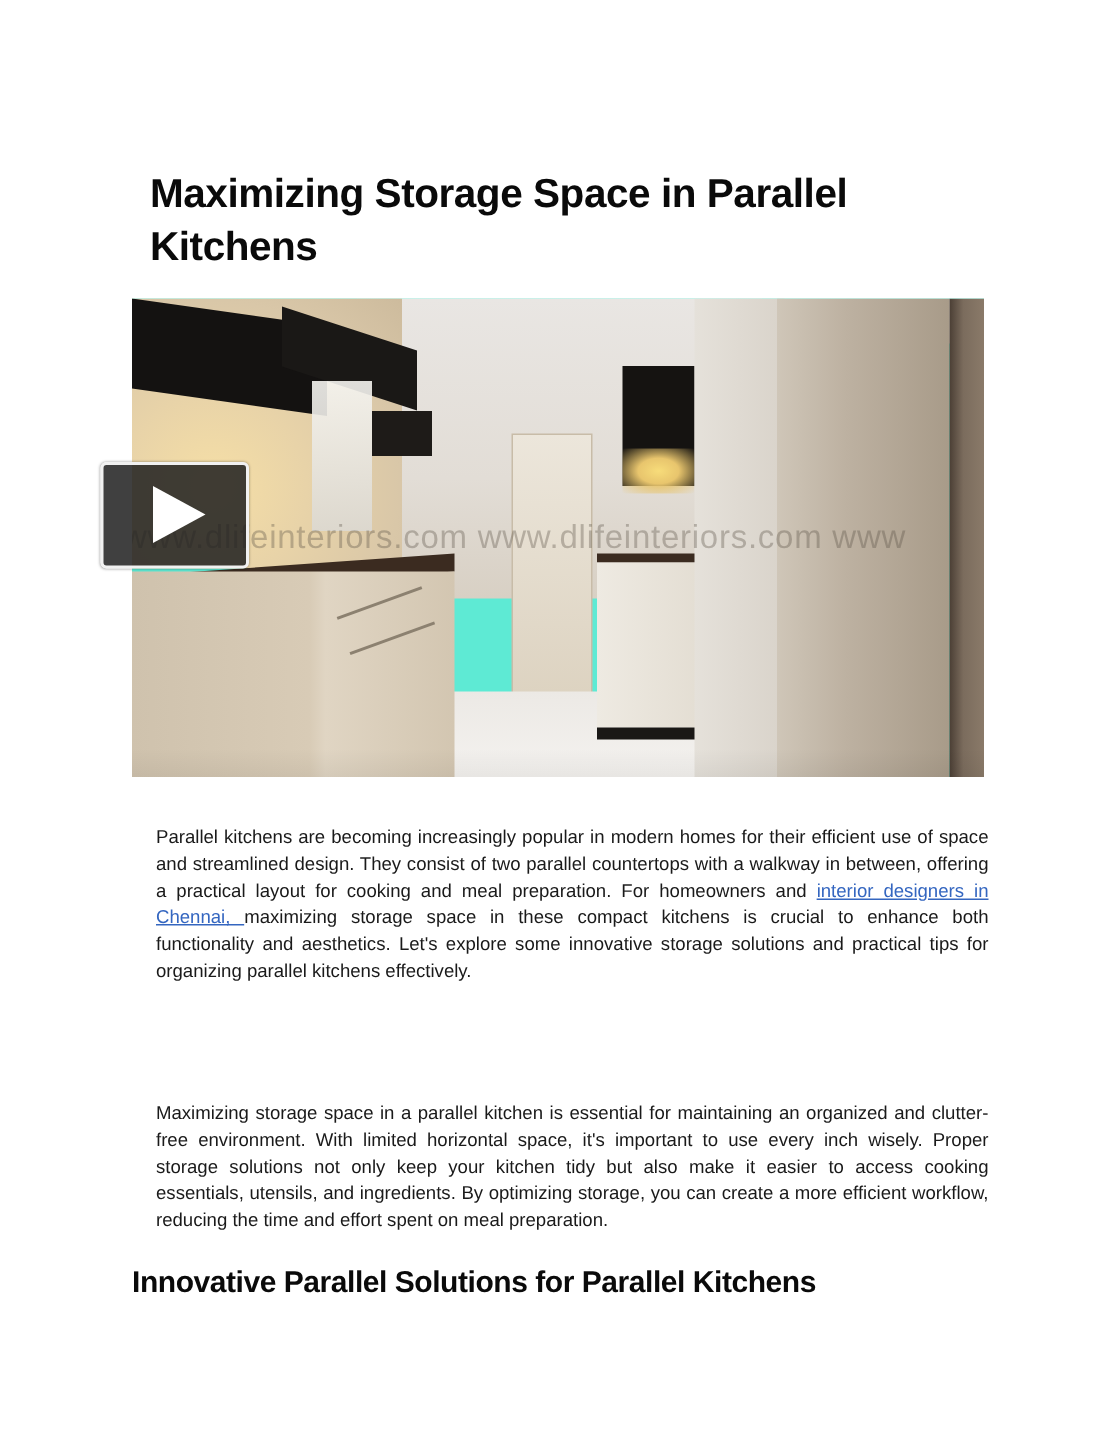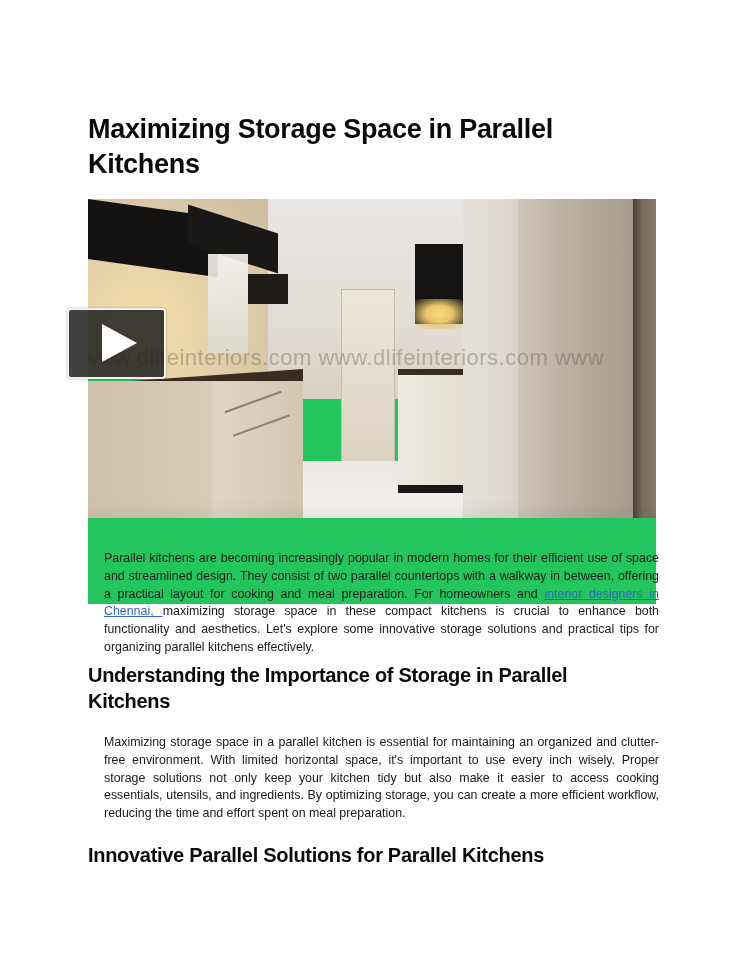--- a/index.html
+++ b/index.html
@@ -16,39 +16,39 @@
       color: #111111;
     }
     .page {
       position: absolute;
       left: 0; top: 0;
       width: 741px; height: 960px;
       background: #ffffff;
     }
     .title {
       position: absolute;
-      left: 88px;
+      left: 100px;
       top: 112px;
       width: 560px;
       margin: 0;
       font-family: "Liberation Sans", sans-serif;
       font-weight: bold;
       font-size: 27px;
       line-height: 35px;
       color: #0a0a0a;
       letter-spacing: -0.3px;
     }
     .hero {
       position: absolute;
       left: 88px;
       top: 199px;
       width: 568px;
-      height: 405px;
+      height: 319px;
       overflow: hidden;
-      background: #22c55e;
+      background: #5eead4;
     }
     
     .scene-back-wall {
       position: absolute; left: 150px; top: 0; width: 270px; height: 200px;
       background: linear-gradient(180deg, #e9e6e3 0%, #e2ddd6 60%, #d8d0c4 100%);
     }
     .scene-ceiling {
       position: absolute; left: 0; top: 0; width: 568px; height: 30px;
       background: linear-gradient(180deg, #f2f1ef, #e6e3df);
     }
@@ -225,19 +225,18 @@
     <div class="scene-floor-shadow"></div>
     <div class="watermark">www.dlifeinteriors.com  www.dlifeinteriors.com  www</div>
   </div>
 
   <div class="play-button">
     <div class="play-triangle"></div>
   </div>
 
   <p class="para p1"><span>Parallel kitchens are becoming increasingly popular in modern homes for their efficient use of space and streamlined design. They consist of two parallel countertops with a walkway in between, offering a practical layout for cooking and meal preparation. For homeowners and </span><a href="#">interior designers in Chennai, </a><span>maximizing storage space in these compact kitchens is crucial to enhance both functionality and aesthetics. Let's explore some innovative  storage solutions and practical tips for organizing  parallel  kitchens effectively.</span></p>
 
-  <h2 class="h2 h2a">Understanding the Importance of Storage in Parallel Kitchens</h2>
 
   <p class="para p2">Maximizing storage space in a parallel kitchen is essential for maintaining an organized and clutter-free environment.  With limited horizontal space, it's important to use every inch wisely. Proper storage solutions not only keep your kitchen tidy but also make it easier to access cooking essentials, utensils, and ingredients. By optimizing storage, you can create a more efficient workflow, reducing the time and effort spent on meal preparation.</p>
 
   <h2 class="h2 h2b">Innovative Parallel Solutions for Parallel Kitchens</h2>
 
 </div>
 
 </body></html>

